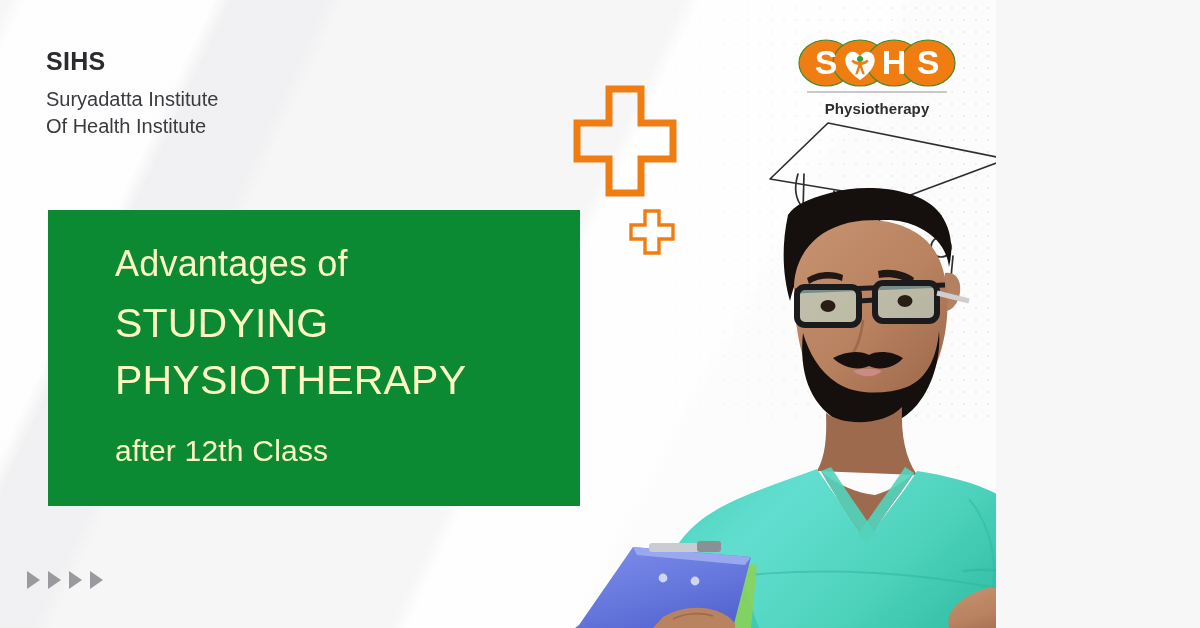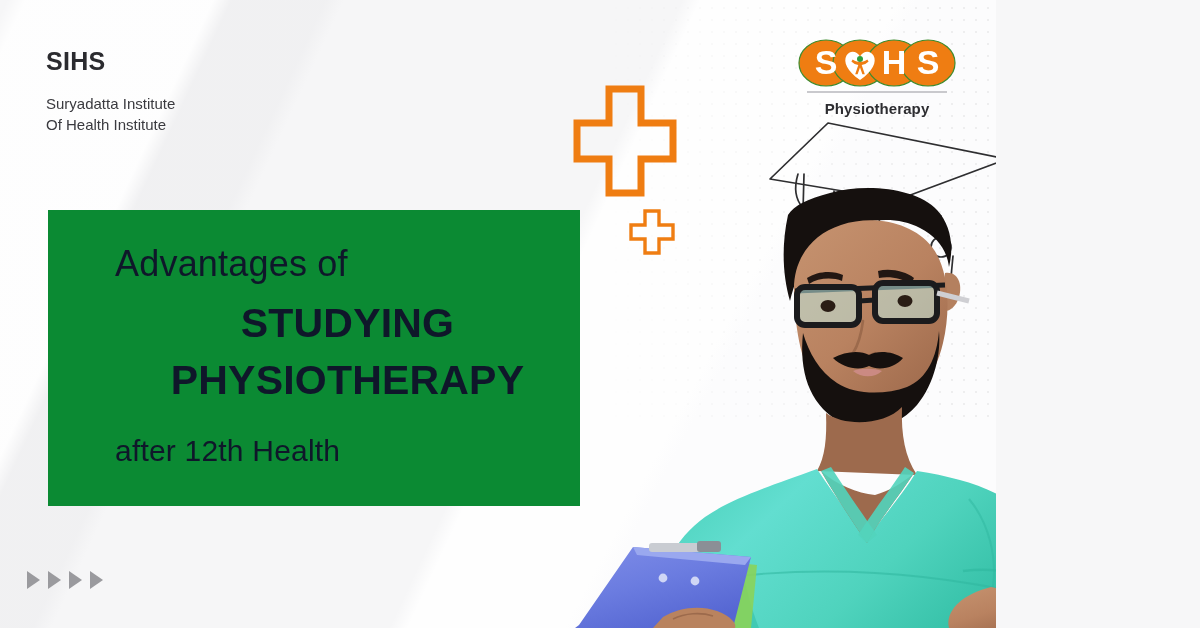--- a/index.html
+++ b/index.html
@@ -63,21 +63,21 @@
     -webkit-mask-image:linear-gradient(to left, rgba(0,0,0,1) 40%, rgba(0,0,0,0) 95%);
             mask-image:linear-gradient(to left, rgba(0,0,0,1) 40%, rgba(0,0,0,0) 95%);
   }
 
   
   .brand { position:absolute; left:46px; top:48px; }
   .brand-acronym {
     font-size:25px; font-weight:700; color:#2b2b2f; letter-spacing:.3px; line-height:1.05;
   }
   .brand-name {
-    font-size:15px; font-weight:400; color:#3a3a3f; line-height:1.35; margin-top:20px;
+    font-size:20px; font-weight:400; color:#3a3a3f; line-height:1.35; margin-top:12px;
   }
 
   
   .logo-block { position:absolute; right:36px; top:38px; width:166px; }
   .logo-mark {
     position:relative; width:158px; height:50px; margin:0 auto;
   }
   .logo-mark svg { display:block; }
   .logo-rule {
     width:140px; height:1.6px; background:#c9c9cd; margin:3px auto 0;
@@ -86,23 +86,23 @@
     text-align:center; font-size:15px; font-weight:600; color:#2d2d31;
     margin-top:7px; letter-spacing:.1px;
   }
 
   
   .headline-box {
     position:absolute; left:48px; top:210px; width:532px; height:296px;
     background:#0b8a33;
     padding:36px 0 0 67px;
   }
-  .hl-line { color:#0f172a; line-height:1; white-space:nowrap; }
+  .hl-line { color:#fef9c3; line-height:1; white-space:nowrap; }
   .hl-light { font-size:36px; font-weight:300; letter-spacing:.2px; }
-  .hl-bold  { font-size:41px; font-weight:700; letter-spacing:.2px;text-align:center; }
+  .hl-bold  { font-size:41px; font-weight:400; letter-spacing:.2px; }
   .hl-sub   { font-size:30px; font-weight:300; letter-spacing:.2px; }
   .gap-a { height:21px; }
   .gap-b { height:16px; }
   .gap-c { height:15px; }
   .gap-d { height:20px; }
 
   
   .cross { position:absolute; }
   .cross-lg { left:573px; top:85px; }
   .cross-sm { left:628px; top:208px; }
@@ -191,21 +191,21 @@
   </div>
 
   <div class="headline-box">
     <div class="hl-line hl-light">Advantages of</div>
     <div class="gap-a"></div>
     <div class="hl-line hl-bold">STUDYING</div>
     <div class="gap-b"></div>
     <div class="hl-line hl-bold">PHYSIOTHERAPY</div>
     <div class="gap-c"></div>
     <div class="gap-d"></div>
-    <div class="hl-line hl-sub">after 12th Health</div>
+    <div class="hl-line hl-sub">after 12th Class</div>
   </div>
 
   <div class="photo">
     <svg width="560" height="533" viewBox="0 0 560 533">
       <defs>
         <linearGradient id="scrubGrad" x1="0" y1="0" x2="1" y2="0.4">
           <stop offset="0%" stop-color="#44cdb4"></stop>
           <stop offset="35%" stop-color="#62ded0"></stop>
           <stop offset="70%" stop-color="#4fd3bd"></stop>
           <stop offset="100%" stop-color="#35c0a7"></stop>

